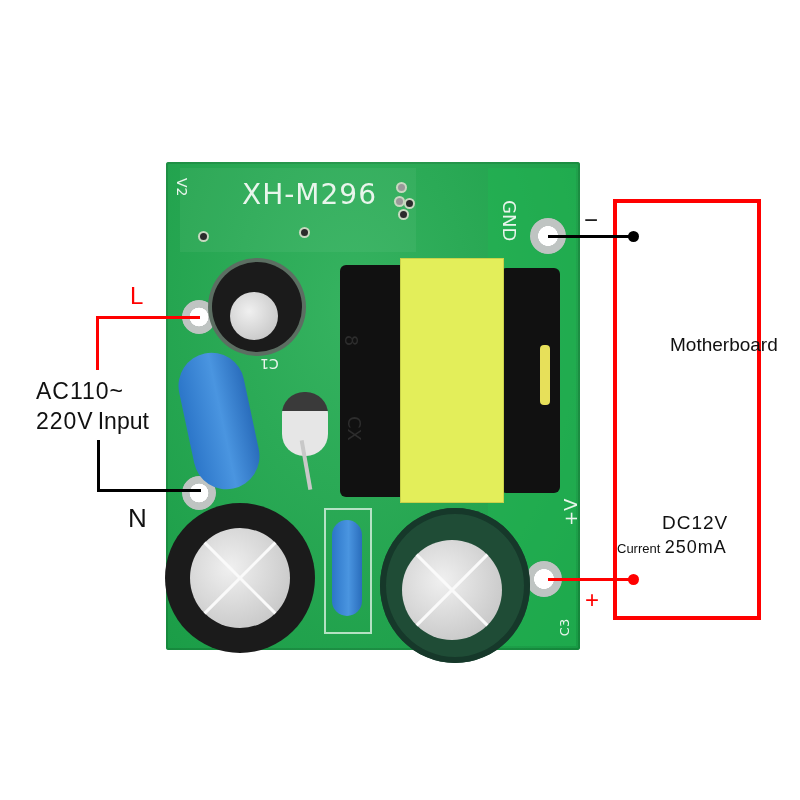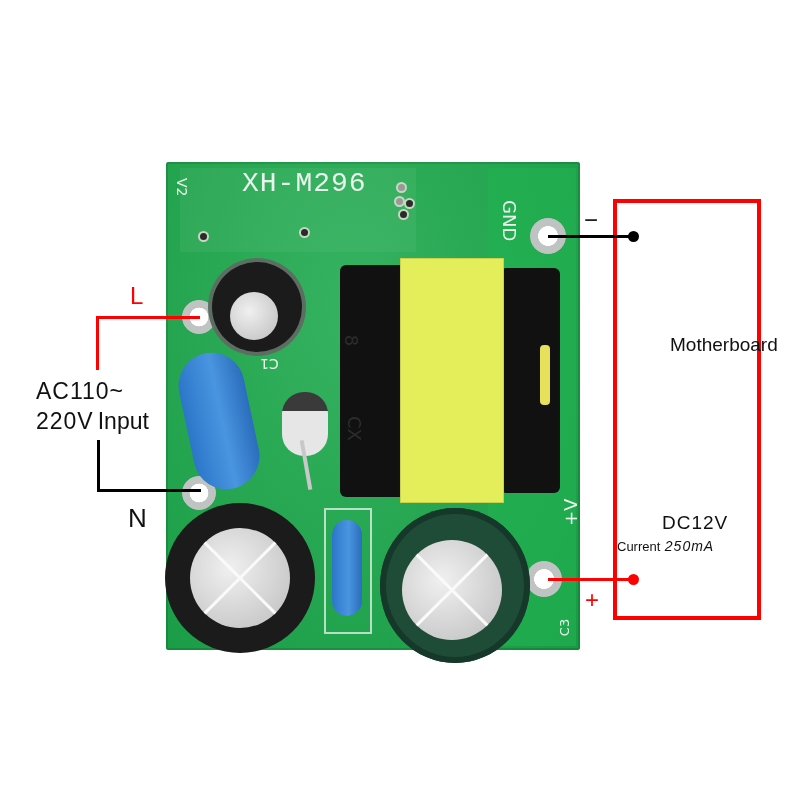--- a/index.html
+++ b/index.html
@@ -33,21 +33,21 @@
   </style>
 </head>
 <body>
 
 <div class="abs pcb"></div>
 <div class="abs pcb-shade"></div>
 
 <div class="abs" style="left:488px;top:168px;width:88px;height:478px;background:#22b352;opacity:0.6;"></div>
 
 <div class="abs silk-box" style="left:180px;top:168px;width:232px;height:80px;border-color:transparent;background:rgba(255,255,255,0.05);"></div>
-<div class="abs silk" style="left:242px;top:168px;font-size:28px;letter-spacing:1px;font-family:Liberation Mono, monospace;">XH-M296</div>
+<div class="abs silk" style="left:242px;top:178px;font-size:28px;letter-spacing:1px;">XH-M296</div>
 <div class="abs silk" style="left:172px;top:178px;font-size:14px;transform:rotate(90deg);transform-origin:left top;left:190px;">V2</div>
 
 <div class="abs via" style="left:200px;top:233px;"></div>
 <div class="abs via" style="left:301px;top:229px;"></div>
 <div class="abs via" style="left:398px;top:184px;background:#999;"></div>
 <div class="abs via" style="left:396px;top:198px;background:#999;"></div>
 <div class="abs via" style="left:406px;top:200px;"></div>
 <div class="abs via" style="left:400px;top:211px;"></div>
 
 <div class="abs silk" style="left:500px;top:200px;font-size:18px;transform:rotate(90deg);transform-origin:left top;left:520px;">GND</div>
@@ -109,14 +109,14 @@
 <div class="abs mb-box"></div>
 <div class="abs dot" style="left:628px;top:231px;background:#000;"></div>
 <div class="abs dot" style="left:628px;top:574px;background:#ff0000;"></div>
 <div class="abs wire-black" style="left:613px;top:235px;width:20px;height:3px;"></div>
 <div class="abs wire-red" style="left:613px;top:578px;width:20px;height:3px;"></div>
 
 <div class="abs label" style="left:626px;top:334px;font-size:19px;margin-left:44px;">Motherboard</div>
 <div class="abs label" style="left:662px;top:512px;font-size:19px;letter-spacing:1px;">DC12V</div>
 <div class="abs label" style="left:617px;top:537px;white-space:nowrap;">
   <span style="font-size:13px;">Current</span>
-  <span style="font-size:14px;letter-spacing:1px;font-style:italic;">250mA</span>
+  <span style="font-size:18px;letter-spacing:1px;">250mA</span>
 </div>
 
 </body></html>

